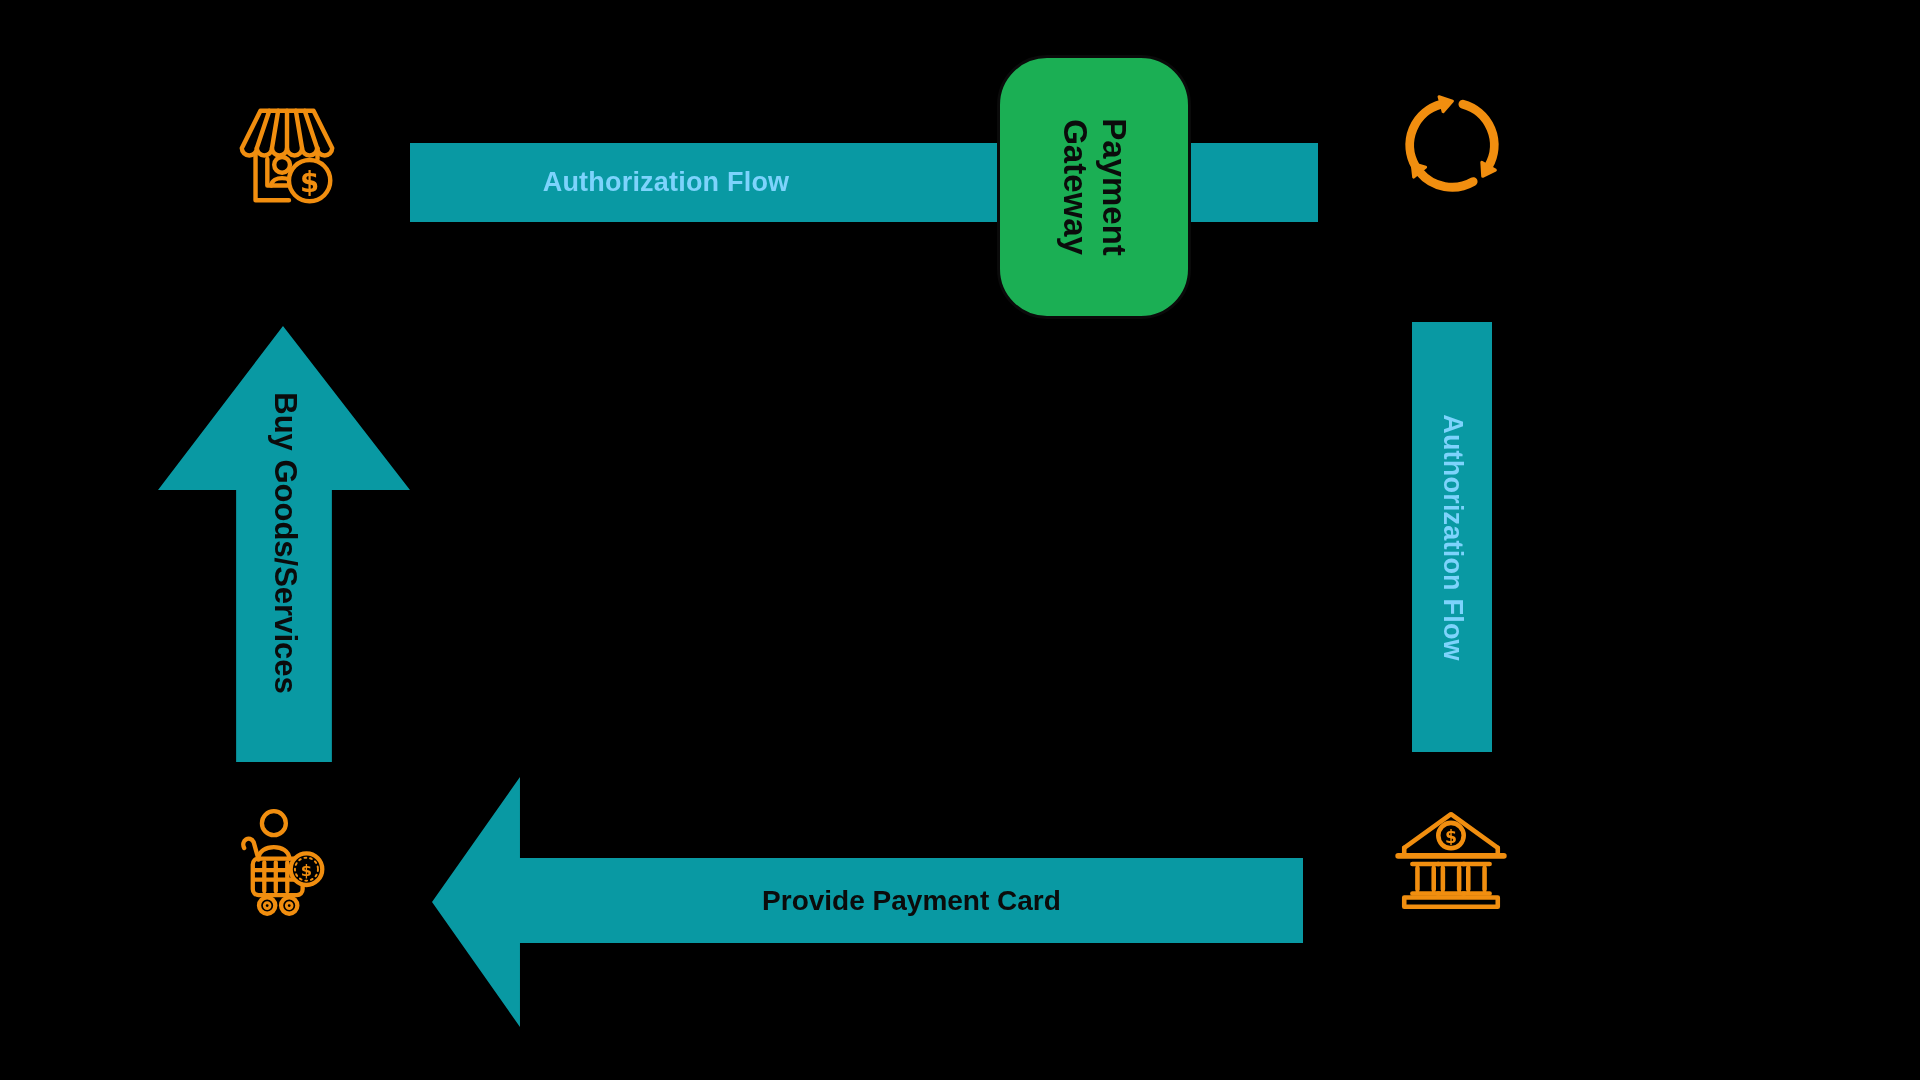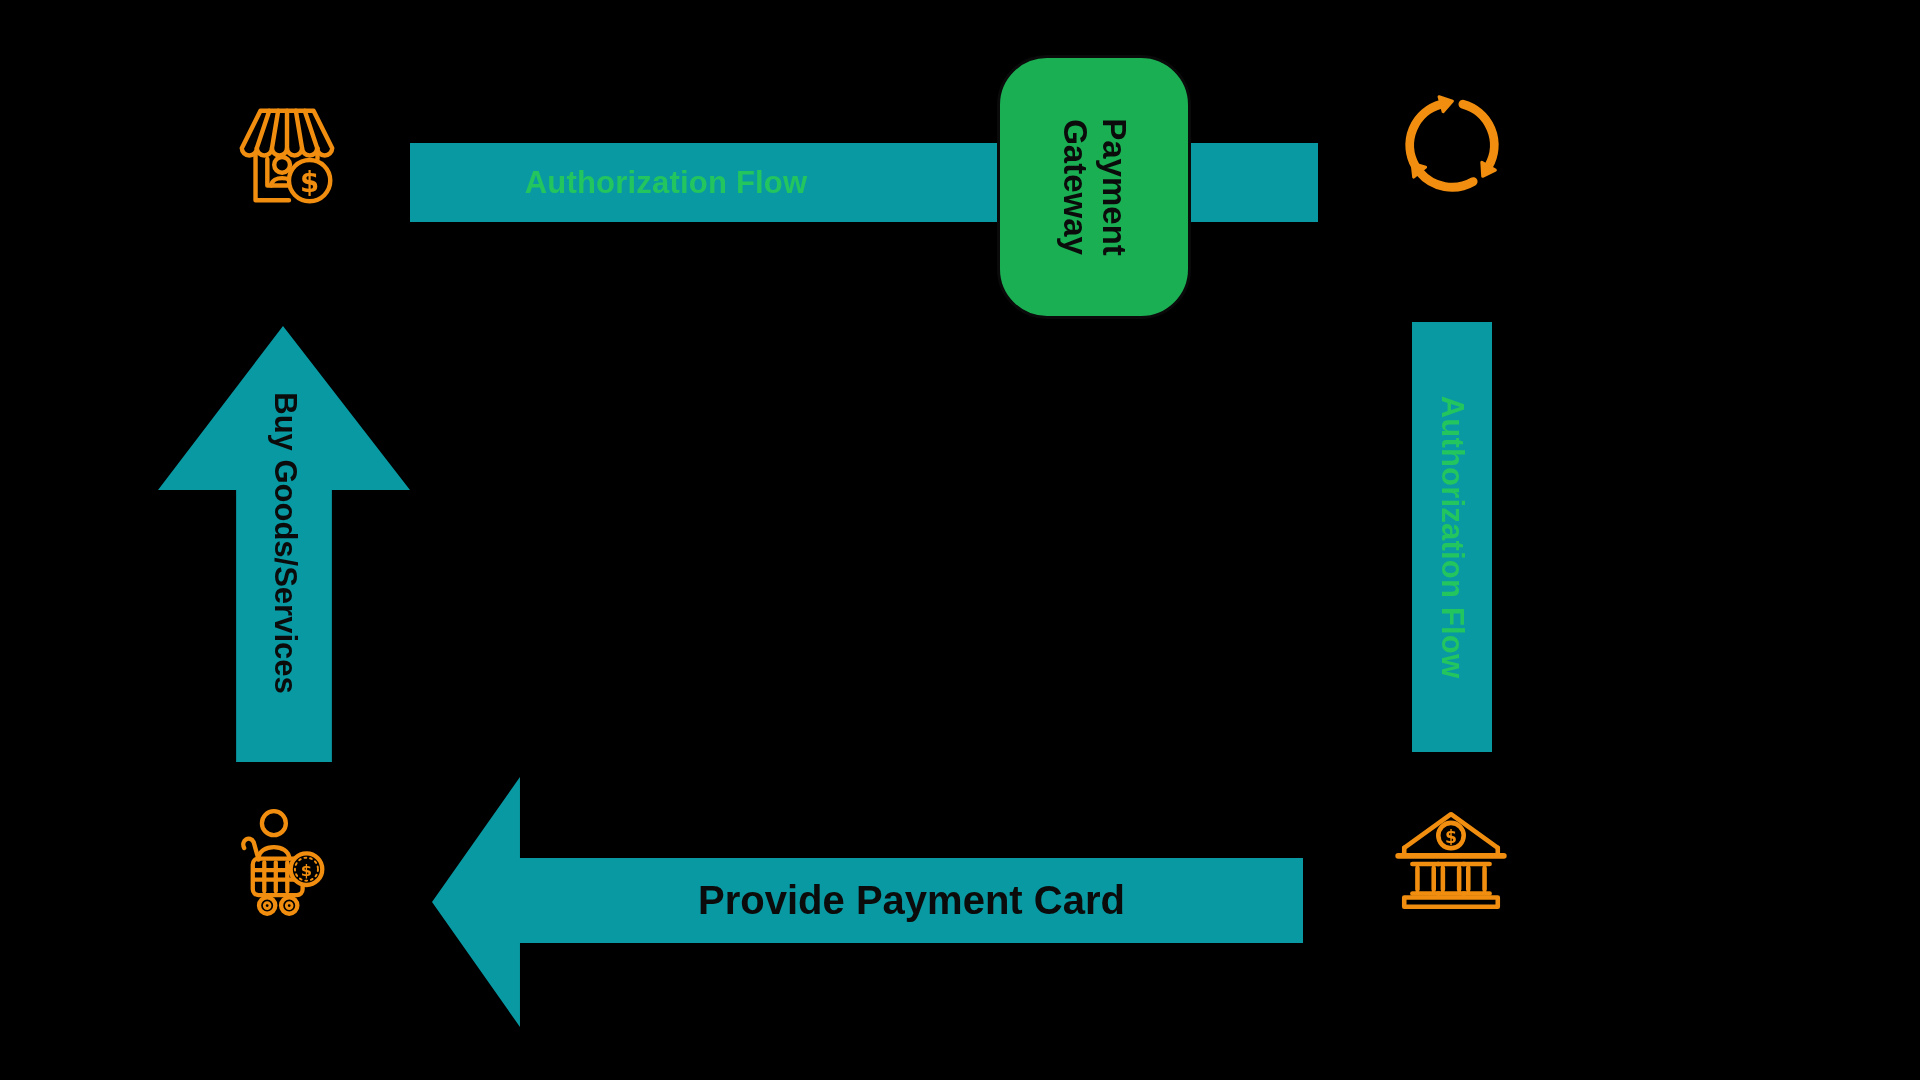--- a/index.html
+++ b/index.html
@@ -3,21 +3,21 @@
 <meta charset="utf-8">
 <style>
   html,body{margin:0;padding:0;background:#000;}
   .stage{
     position:relative;width:1920px;height:1080px;background:#000000;
     font-family:"Liberation Sans",sans-serif;overflow:hidden;
   }
   .bar{position:absolute;background:#0999A3;}
   .flow-label{
     position:absolute;display:flex;align-items:center;justify-content:center;
-    font-weight:700;color:#22c55e;font-size:31px;letter-spacing:.2px;
+    font-weight:700;color:#7dd3fc;font-size:27px;letter-spacing:.2px;
   }
   
   .top-bar{left:410px;top:143px;width:908px;height:79px;z-index:1;}
   .top-bar-label{left:410px;top:143px;width:512px;height:79px;z-index:2;}
   
   .gateway{
     position:absolute;left:997px;top:55px;width:194px;height:264px;
     background:#1BAF54;border:3px solid #0a0a0a;border-radius:50px;
     box-sizing:border-box;z-index:3;
   }
@@ -45,21 +45,21 @@
     white-space:nowrap;font-weight:700;font-size:31px;color:#0b0b0b;
   }
   
   .bottom-arrow{
     position:absolute;left:432px;top:777px;width:871px;height:250px;background:#0999A3;
     clip-path:polygon(0 50%, 10.1% 0, 10.1% 32.4%, 100% 32.4%, 100% 66.4%, 10.1% 66.4%, 10.1% 100%);
   }
   .bottom-arrow-label{
     position:absolute;left:10.1%;right:0;top:32.4%;height:34%;
     display:flex;align-items:center;justify-content:center;
-    font-weight:700;font-size:40px;color:#0b0b0b;
+    font-weight:700;font-size:28px;color:#0b0b0b;
   }
   .icon{position:absolute;}
   .icon svg{display:block;}
 </style>
 </head>
 <body>
 
 <div class="stage">
 
   <div class="bar top-bar"></div>

